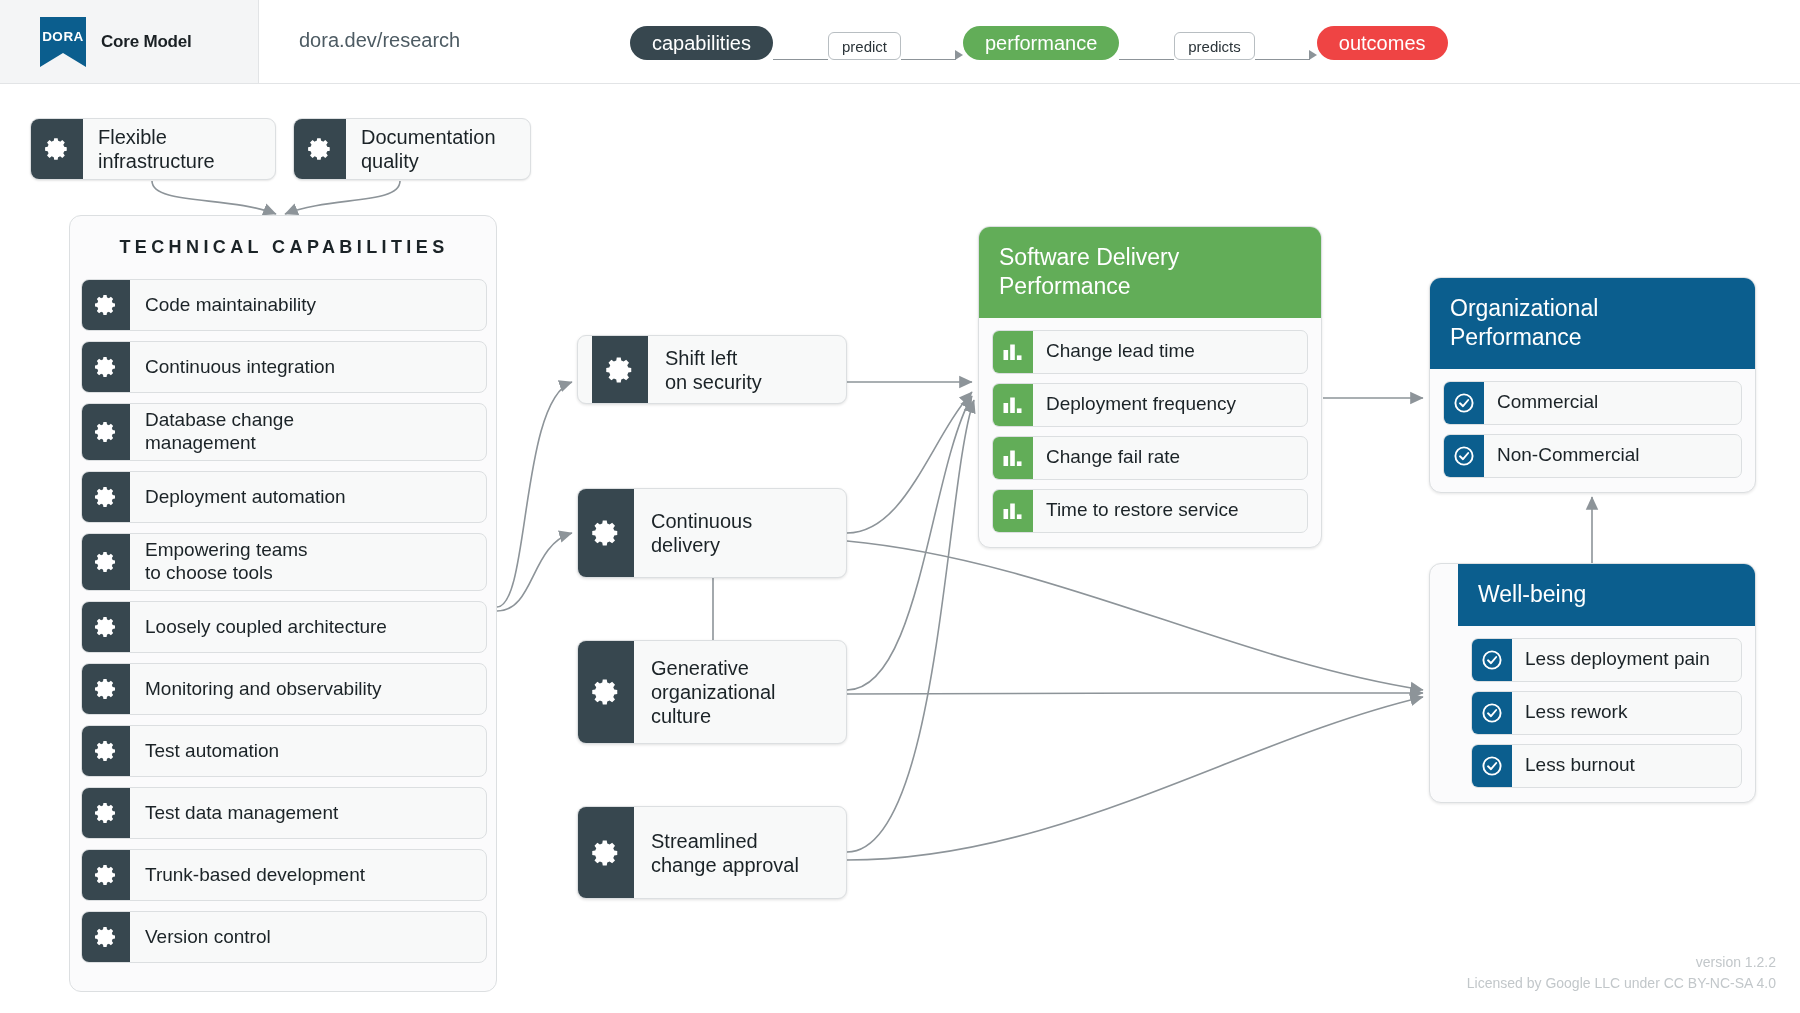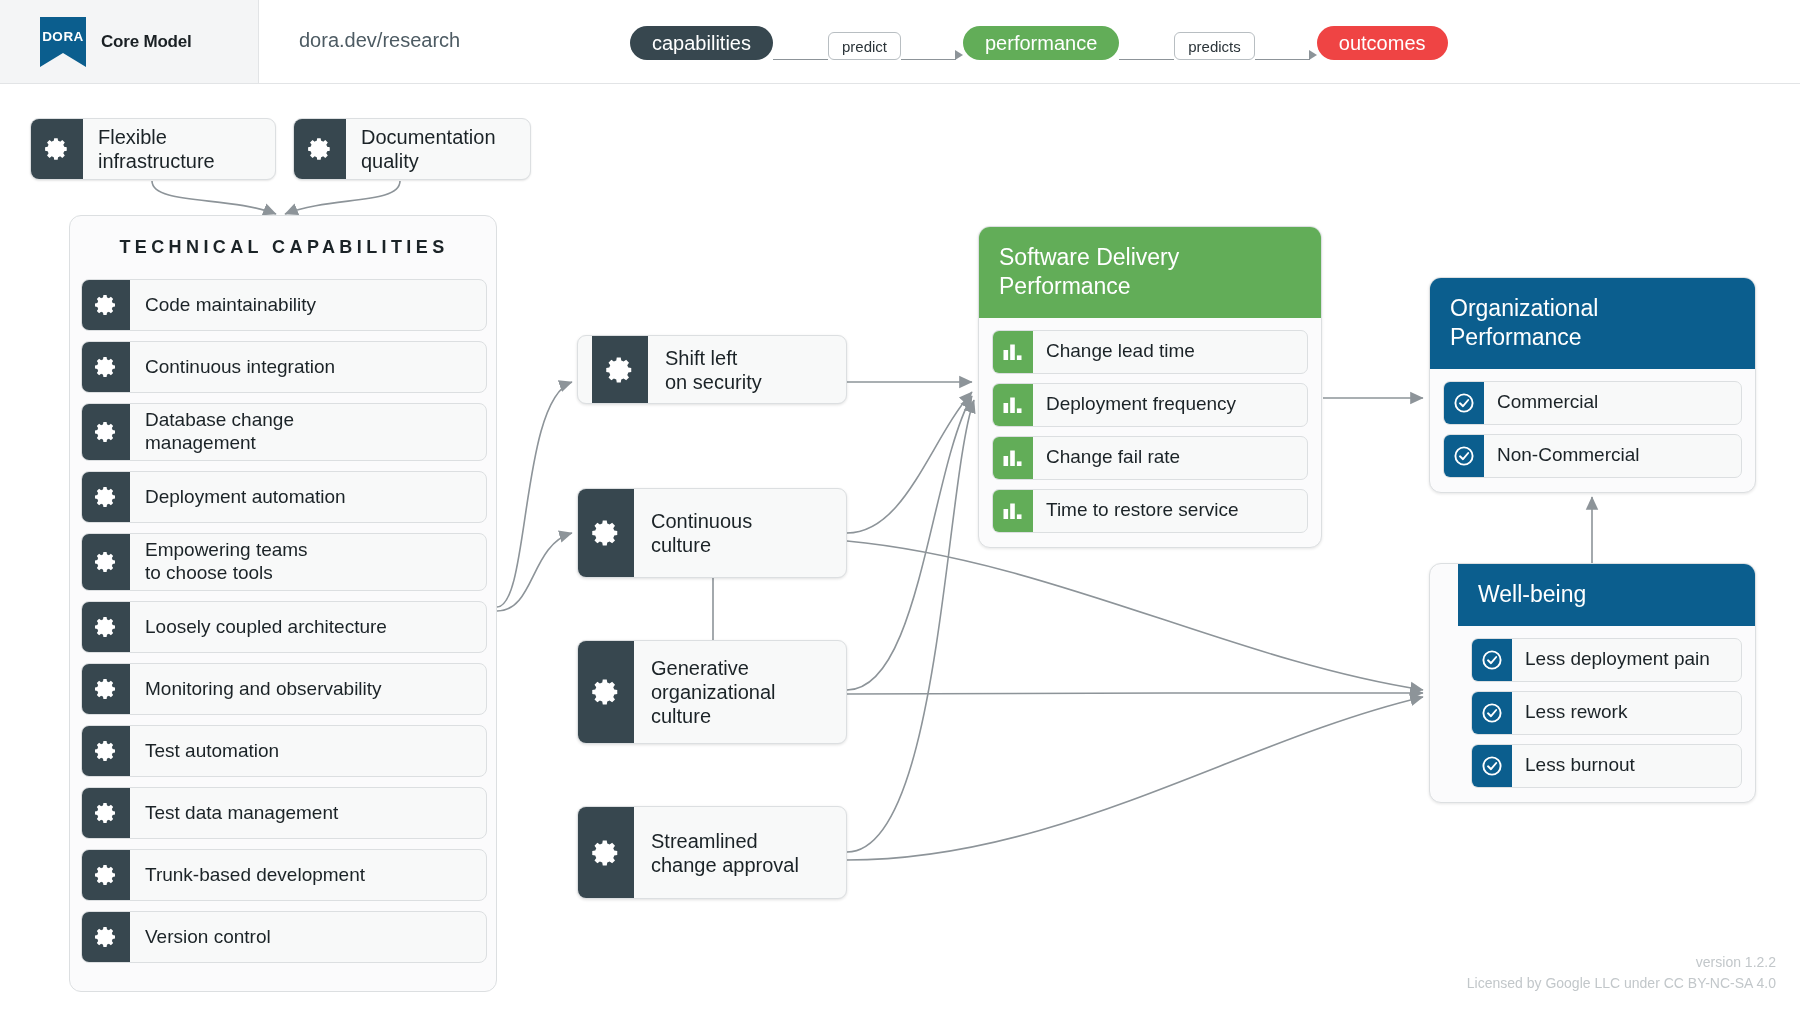--- a/index.html
+++ b/index.html
@@ -445,21 +445,21 @@
 on security</div>
   </div>
 
   <div class="midcard rowcard slate" id="card-cont-delivery">
     <div class="ico">
         <svg width="30" height="30" viewBox="0 0 24 24">
           <path fill="#ffffff" d="M12 8.2a3.8 3.8 0 1 0 0 7.6 3.8 3.8 0 0 0 0-7.6zm0 5.7a1.9 1.9 0 1 1 0-3.8 1.9 1.9 0 0 1 0 3.8zM21 13.6v-3.2l-2.4-.4a6.9 6.9 0 0 0-.8-1.9l1.4-2-2.3-2.3-2 1.4a6.9 6.9 0 0 0-1.9-.8L12.6 2h-3.2l-.4 2.4a6.9 6.9 0 0 0-1.9.8l-2-1.4-2.3 2.3 1.4 2a6.9 6.9 0 0 0-.8 1.9L1 10.4v3.2l2.4.4c.2.7.5 1.3.8 1.9l-1.4 2 2.3 2.3 2-1.4c.6.4 1.2.6 1.9.8l.4 2.4h3.2l.4-2.4c.7-.2 1.3-.5 1.9-.8l2 1.4 2.3-2.3-1.4-2c.4-.6.6-1.2.8-1.9l2.4-.4z"></path>
         </svg>
       </div>
     <div class="lbl">Continuous
-culture</div>
+delivery</div>
   </div>
 
   <div class="midcard rowcard slate" id="card-gen-culture">
     <div class="ico">
         <svg width="30" height="30" viewBox="0 0 24 24">
           <path fill="#ffffff" d="M12 8.2a3.8 3.8 0 1 0 0 7.6 3.8 3.8 0 0 0 0-7.6zm0 5.7a1.9 1.9 0 1 1 0-3.8 1.9 1.9 0 0 1 0 3.8zM21 13.6v-3.2l-2.4-.4a6.9 6.9 0 0 0-.8-1.9l1.4-2-2.3-2.3-2 1.4a6.9 6.9 0 0 0-1.9-.8L12.6 2h-3.2l-.4 2.4a6.9 6.9 0 0 0-1.9.8l-2-1.4-2.3 2.3 1.4 2a6.9 6.9 0 0 0-.8 1.9L1 10.4v3.2l2.4.4c.2.7.5 1.3.8 1.9l-1.4 2 2.3 2.3 2-1.4c.6.4 1.2.6 1.9.8l.4 2.4h3.2l.4-2.4c.7-.2 1.3-.5 1.9-.8l2 1.4 2.3-2.3-1.4-2c.4-.6.6-1.2.8-1.9l2.4-.4z"></path>
         </svg>
       </div>
     <div class="lbl">Generative
 organizational

